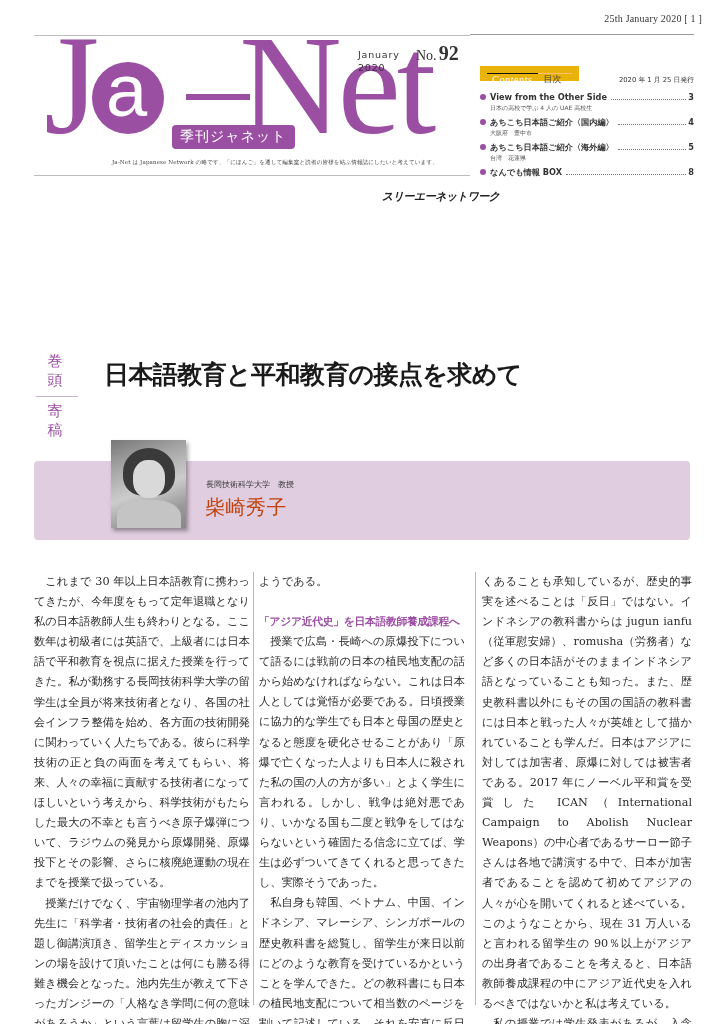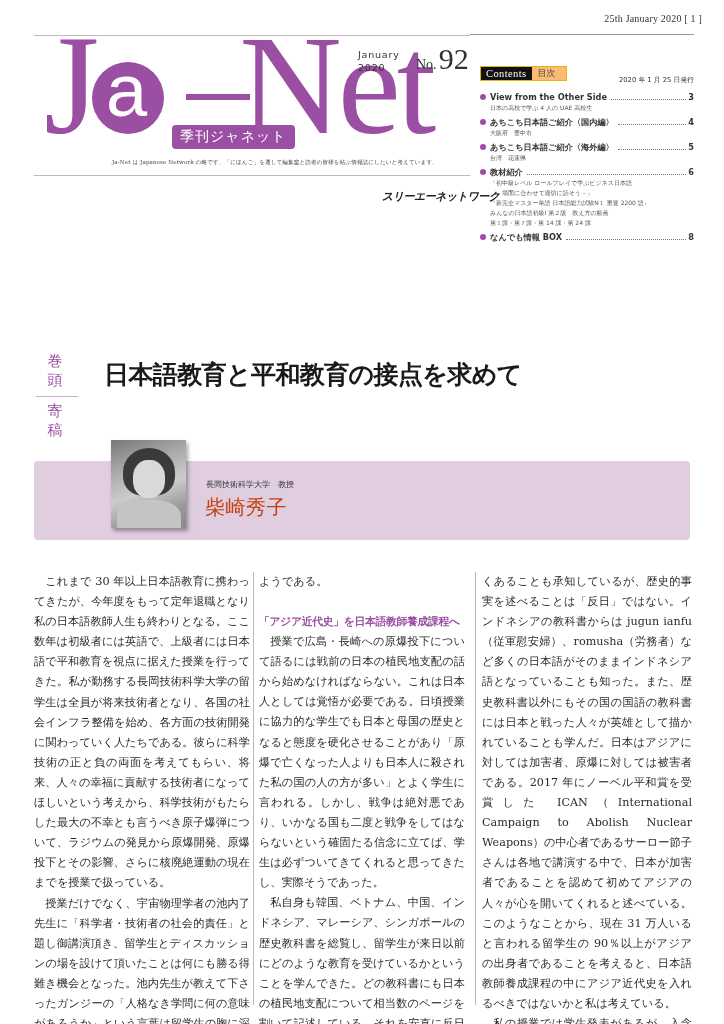--- a/index.html
+++ b/index.html
@@ -14,31 +14,31 @@
   
   .logo { position: absolute; top: 38px; left: 34px; width: 440px; height: 120px; }
   .logo-text { position: absolute; left: 10px; top: -24px; font-family: "Liberation Serif", serif; font-size: 142px; color: #9b4fa3; letter-spacing: -4px; line-height: 1; }
   .logo-at { position: absolute; left: 58px; top: 24px; width: 72px; height: 72px; border-radius: 50%; background: #9b4fa3; }
   .logo-at span { position: absolute; left: 14px; top: -8px; font-family: "Liberation Sans", sans-serif; font-size: 74px; color: #ffffff; line-height: 1; }
   .logo-dash { position: absolute; left: 152px; top: 56px; width: 64px; height: 6px; background: #9b4fa3; }
   .logo-subtitle { position: absolute; left: 138px; top: 87px; padding: 3px 8px; background: #9b4fa3; color: #ffffff; border-radius: 4px; font-size: 14px; font-family: "DejaVu Serif", serif; letter-spacing: 1px; }
   .logo-month { position: absolute; left: 324px; top: 10px; font-family: "DejaVu Sans", sans-serif; font-size: 9.5px; color: #333; line-height: 13px; letter-spacing: 0.8px; }
   .logo-no { position: absolute; left: 382px; top: 4px; font-family: "Liberation Serif", serif; color: #333; }
   .logo-no .no-label { font-size: 14px; text-align: center; }
-  .logo-no .no-num { font-size: 30px; margin-left: 2px; }
+  .logo-no .no-num { font-size: 20px; margin-left: 2px; font-weight: bold; }
 
   .tagline { position: absolute; top: 159px; left: 112px; font-size: 5.6px; color: #444; white-space: nowrap; letter-spacing: 0.1px; }
   .tagline-rule { position: absolute; top: 175px; left: 34px; width: 436px; height: 1px; background: #bdbdbd; }
   .publisher { position: absolute; top: 189px; left: 382px; font-family: "DejaVu Sans", sans-serif; font-style: italic; font-weight: bold; font-size: 11px; color: #222; letter-spacing: -0.5px; }
   .publisher small { font-size: 11px; font-weight: bold; }
 
   
   .contents { position: absolute; top: 49px; left: 480px; width: 214px; font-family: "DejaVu Sans", sans-serif; }
   .contents-head { display: flex; align-items: center; justify-content: space-between; margin-bottom: 6px; }
-  .contents-tabs { display: flex; border: 1px solid #eab308; height: 15px; margin-top: 12px; }
+  .contents-tabs { display: flex; border: 7px solid #eab308; height: 15px; margin-top: 12px; }
   .contents-tab-en { background: #111; color: #fff; font-family: "Liberation Serif", serif; font-size: 10.5px; padding: 0 5px; line-height: 13px; letter-spacing: 0.4px; }
   .contents-tab-ja { background: #fdba74; color: #444; font-size: 9px; padding: 0 10px 0 6px; line-height: 13px; }
   .contents-pub { font-size: 6.8px; color: #333; margin-top: 26px; }
   .toc-item { margin-bottom: 3px; }
   .toc-row { display: flex; align-items: baseline; font-size: 8.2px; font-weight: bold; color: #333; line-height: 12px; }
   .toc-bullet { width: 6px; height: 6px; border-radius: 50%; background: #9b4fa3; margin-right: 4px; flex: none; align-self: center; }
   .toc-title { white-space: nowrap; }
   .toc-dots { flex: 1; border-bottom: 1.5px dotted #777; margin: 0 2px 3px 4px; }
   .toc-page { font-weight: bold; }
   .toc-sub { font-size: 6px; color: #555; padding-left: 10px; line-height: 10px; }
@@ -128,33 +128,20 @@
         <span class="toc-bullet"></span>
         <span class="toc-title">あちこち日本語ご紹介〈海外編〉</span>
         <span class="toc-dots"></span>
         <span class="toc-page">5</span>
       </div>
     <div class="toc-sub">台湾　花蓮県</div>
   </div>
   <div class="toc-item">
     <div class="toc-row">
         <span class="toc-bullet"></span>
-        <span class="toc-title">教材紹介</span>
-        <span class="toc-dots"></span>
-        <span class="toc-page">6</span>
-      </div>
-    <div class="toc-sub">『初中級レベル ロールプレイで学ぶビジネス日本語</div>
-    <div class="toc-sub">　－場面に合わせて適切に話そう－』</div>
-    <div class="toc-sub">『新完全マスター単語 日本語能力試験N１ 重要 2200 語』</div>
-    <div class="toc-sub">みんなの日本語初級Ⅰ 第２版　教え方の動画</div>
-    <div class="toc-sub">第１課・第７課・第 14 課・第 24 課</div>
-  </div>
-  <div class="toc-item">
-    <div class="toc-row">
-        <span class="toc-bullet"></span>
         <span class="toc-title">なんでも情報 BOX</span>
         <span class="toc-dots"></span>
         <span class="toc-page">8</span>
       </div>
   </div>
 </div>
 
 <div class="kanto">
   <div class="kanto-line1">巻頭</div>
   <div class="kanto-rule"></div>

